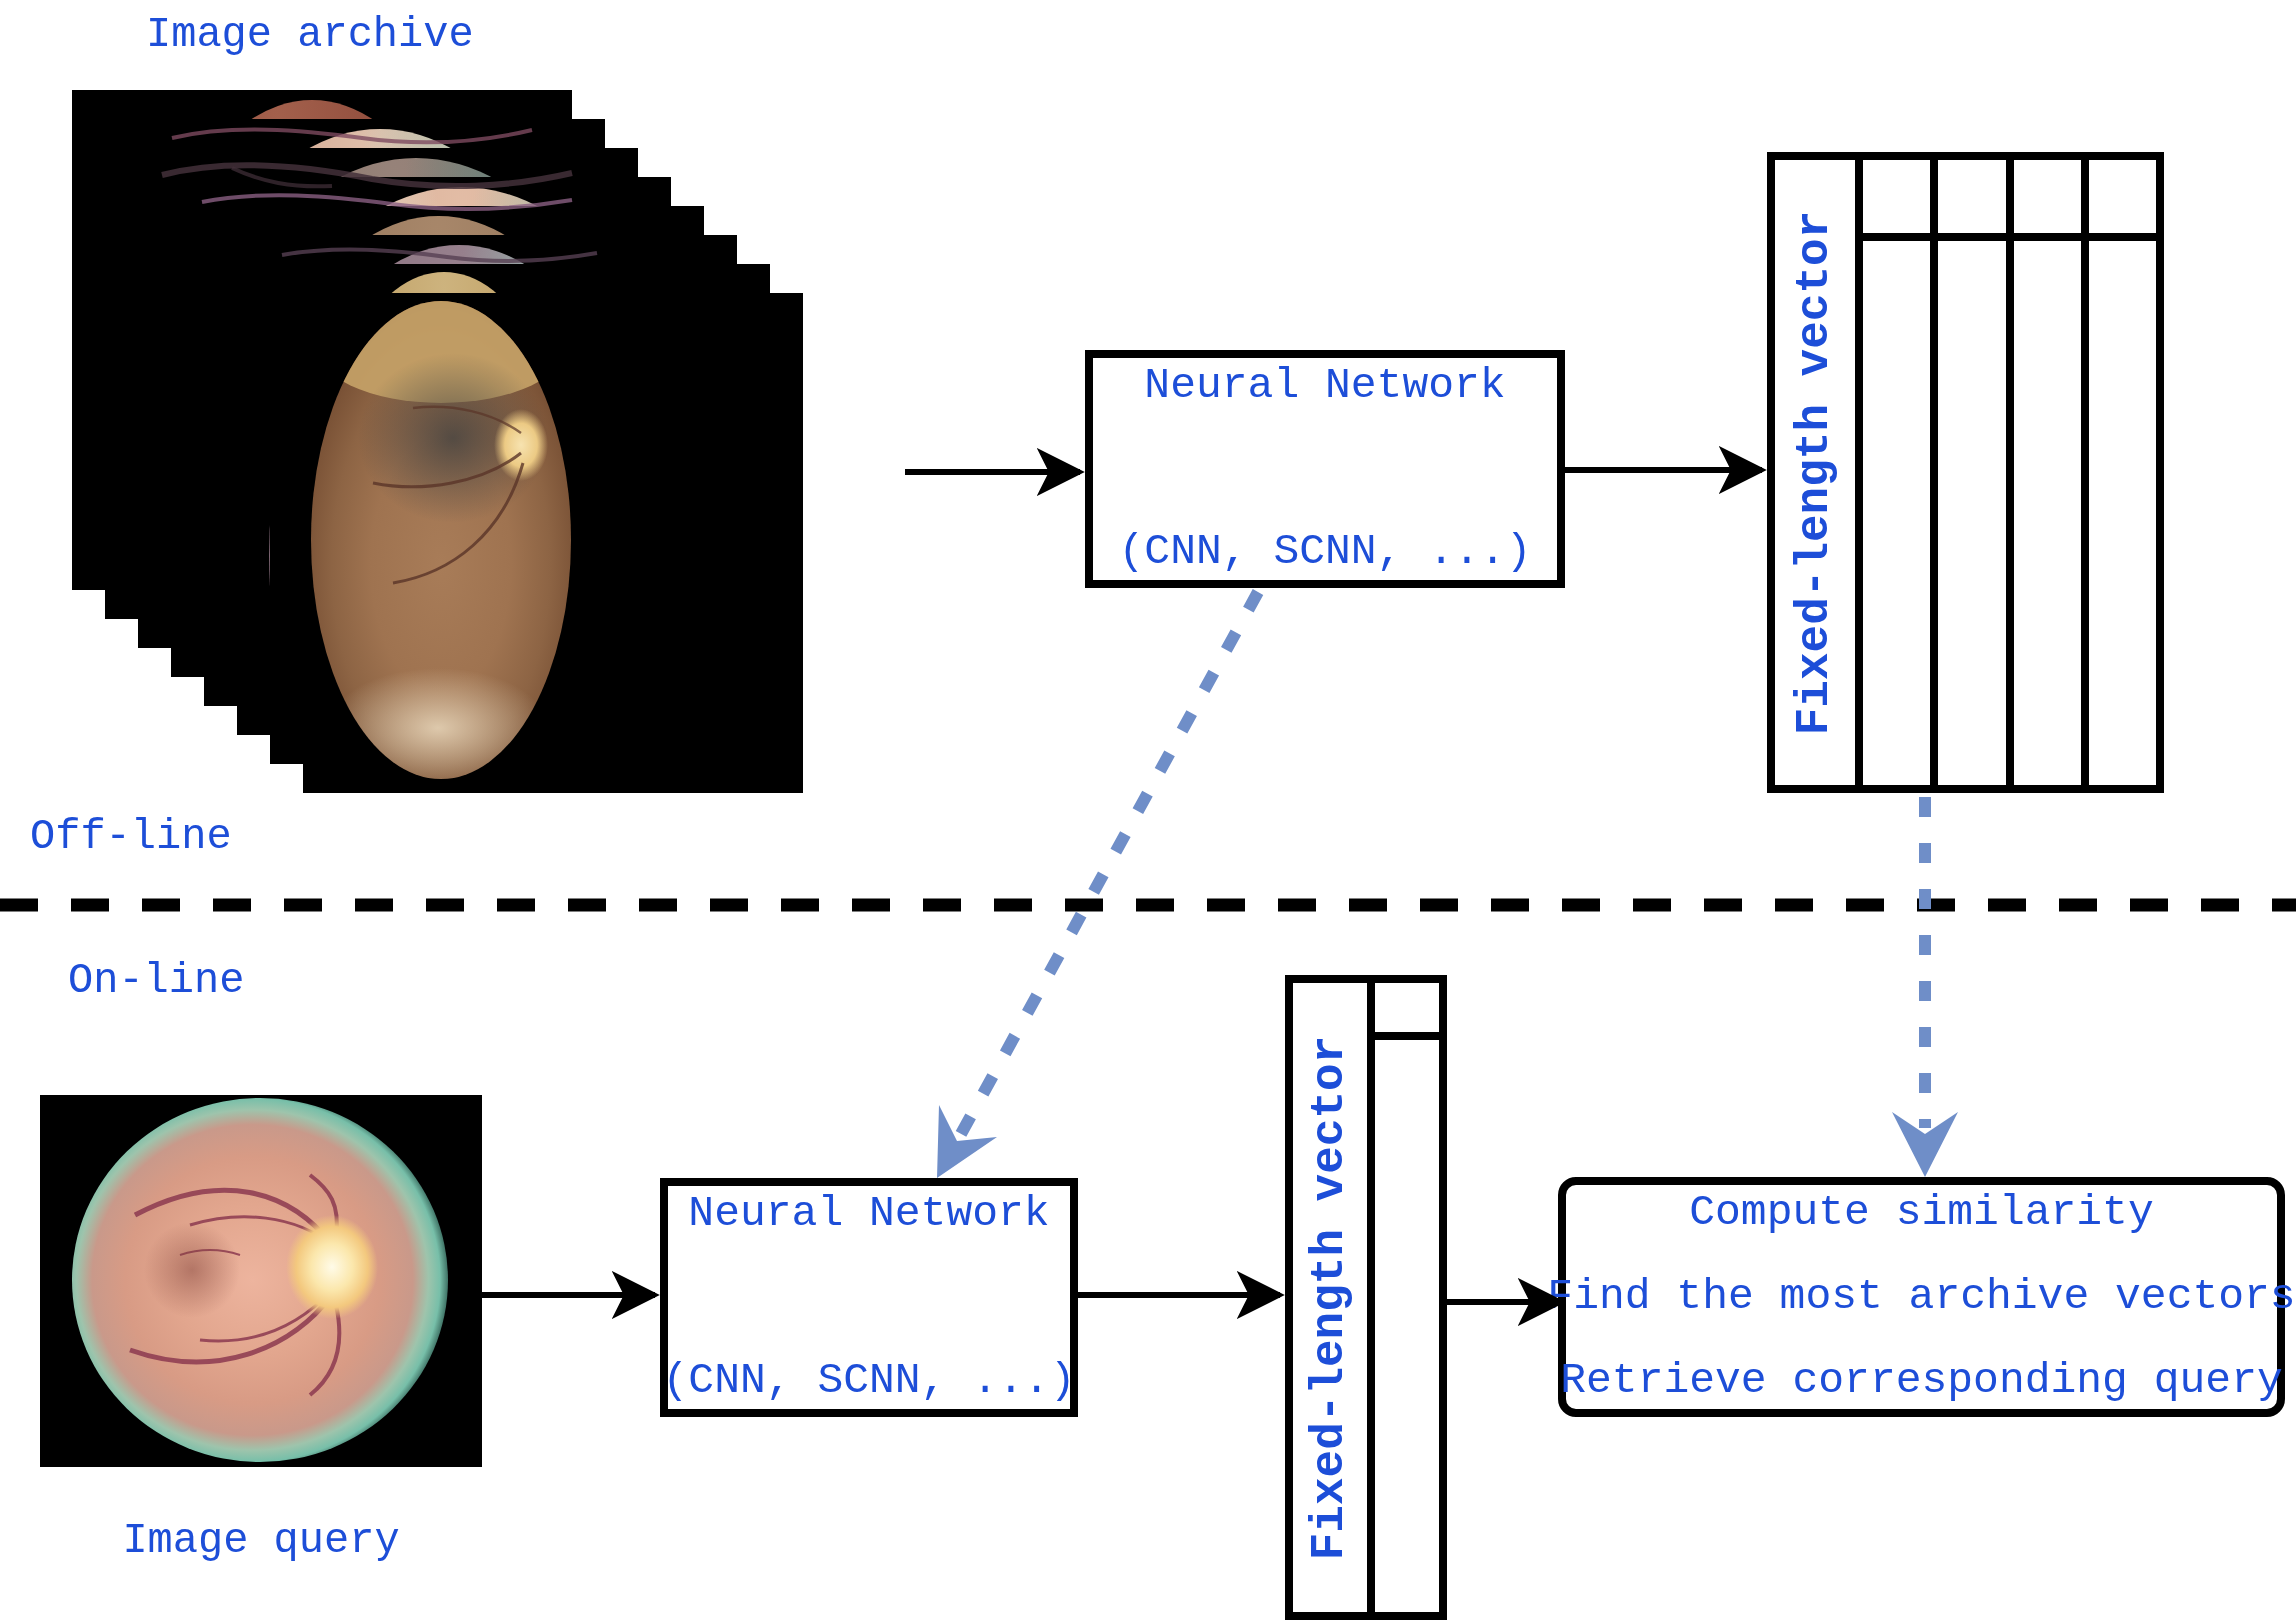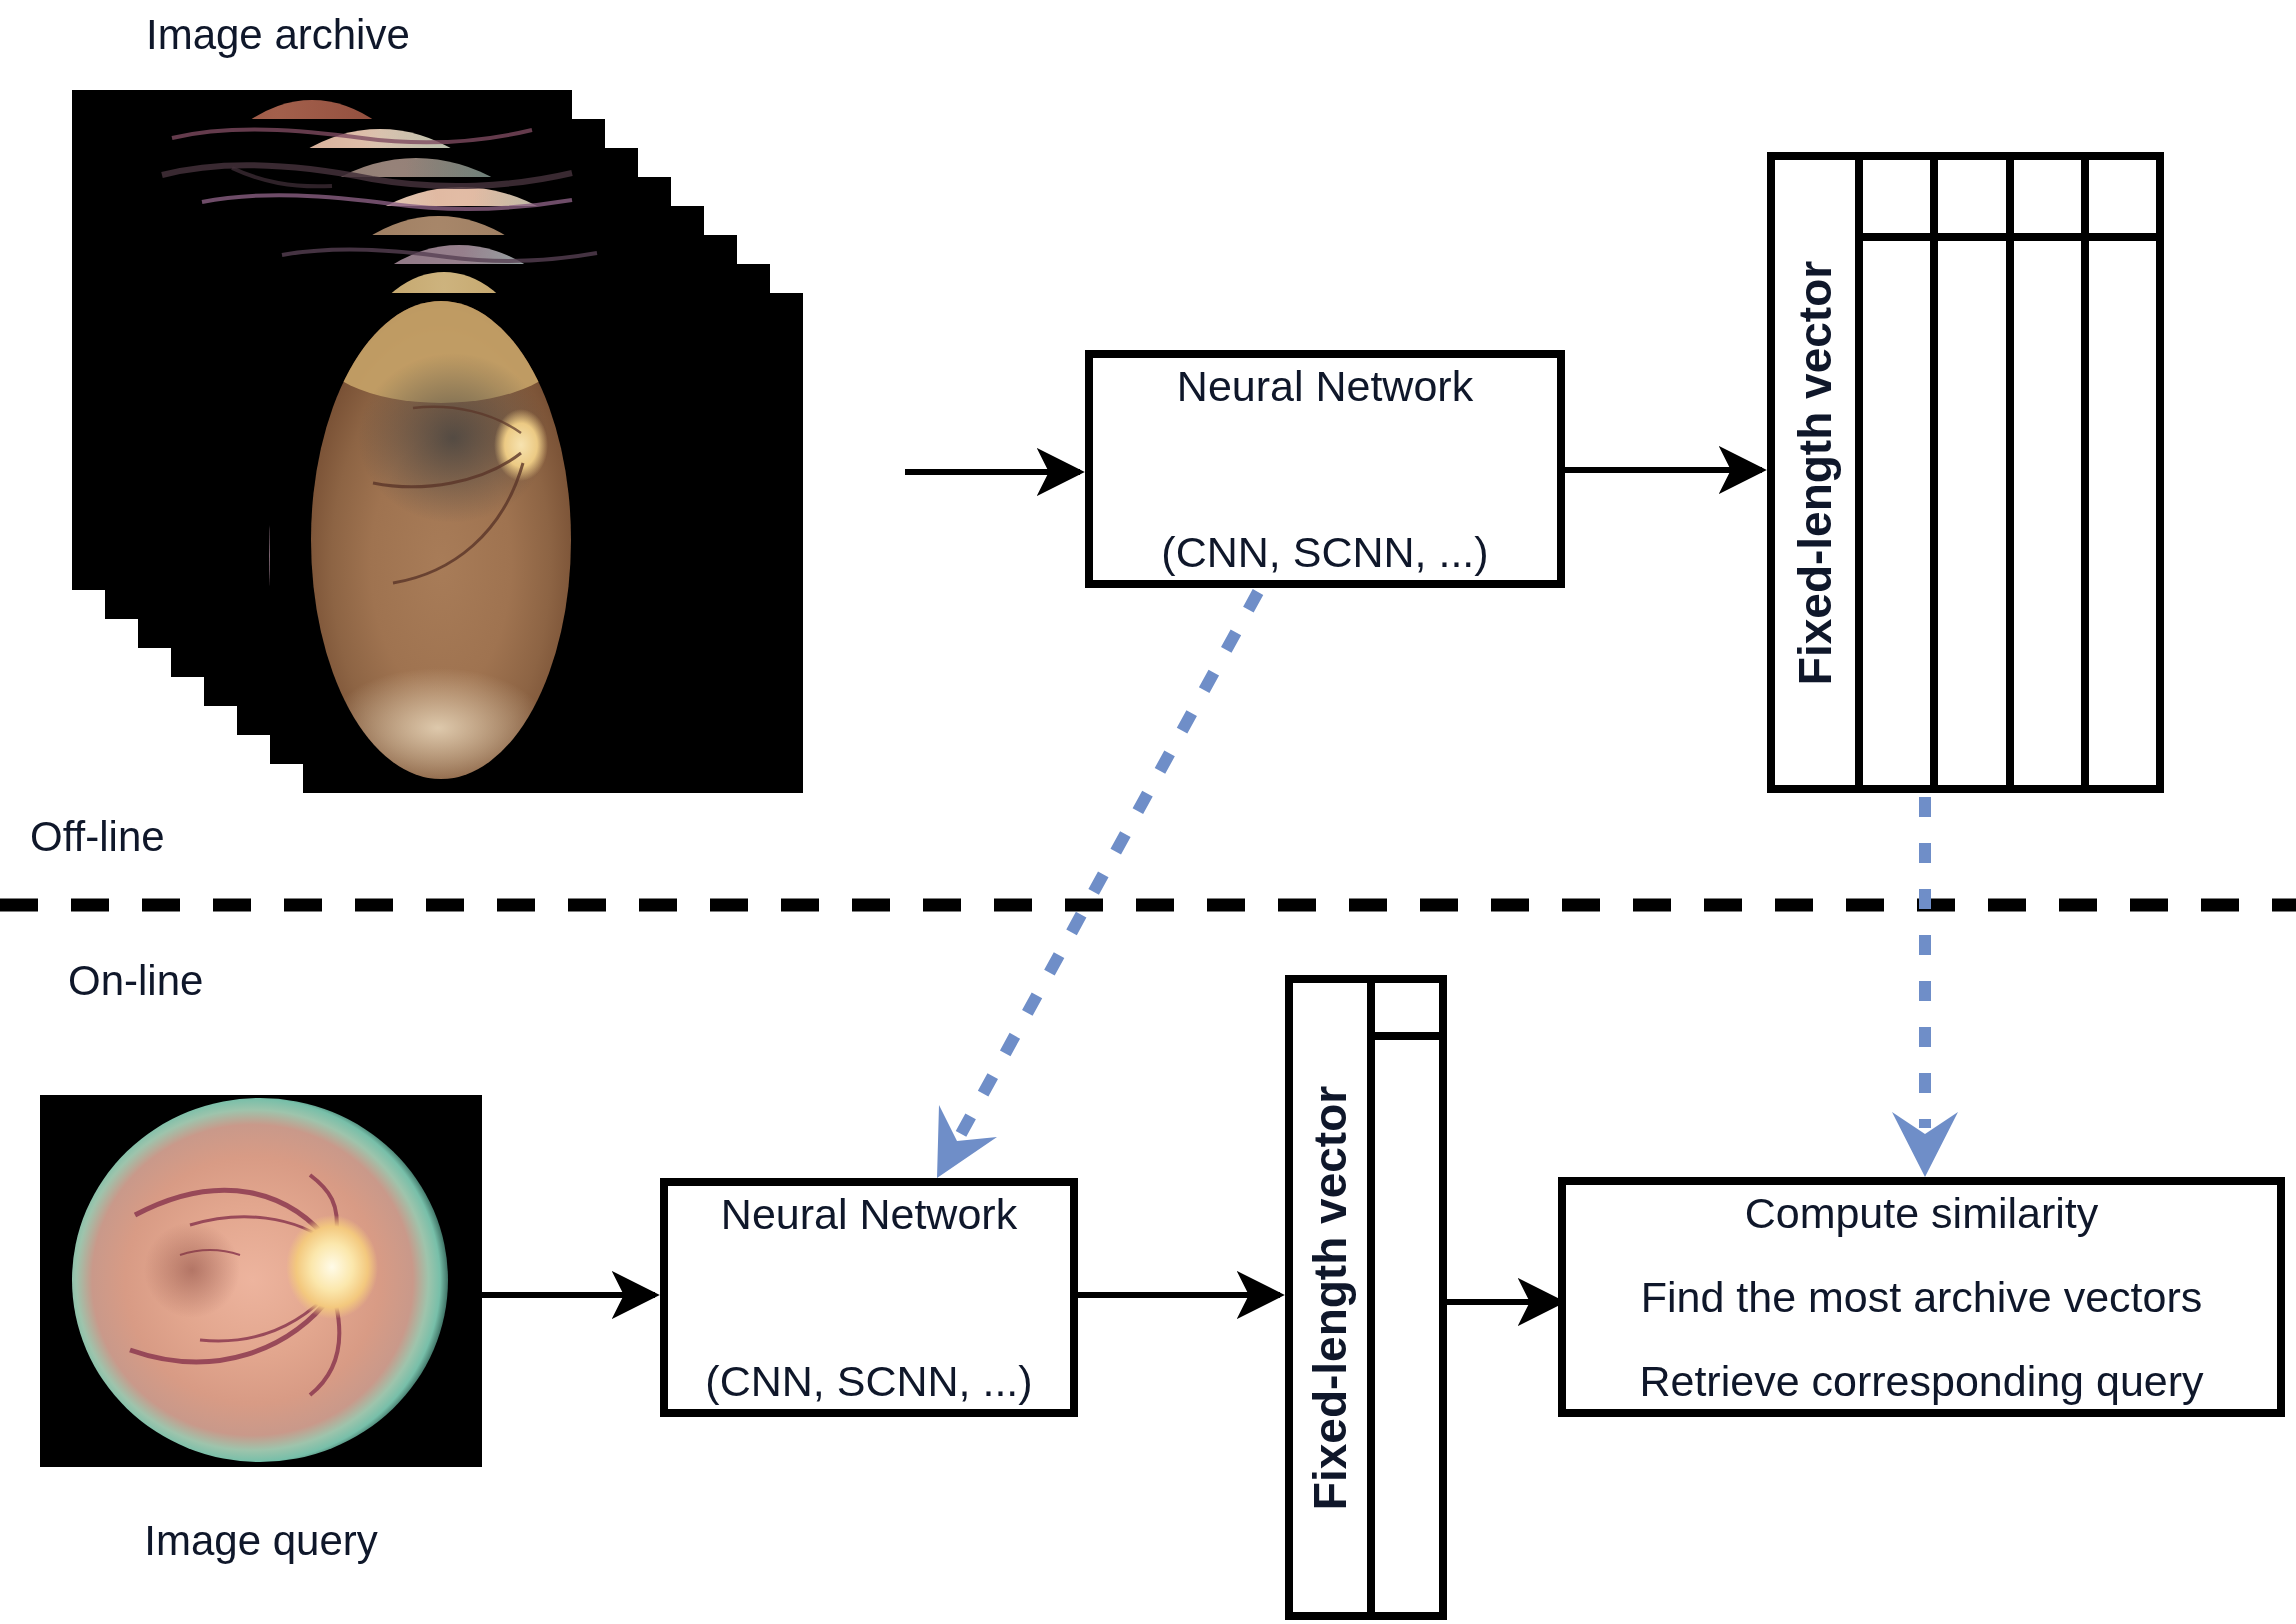--- a/index.html
+++ b/index.html
@@ -1,21 +1,21 @@
 <!DOCTYPE html>
 <html><head>
 <meta charset="utf-8">
 <style>
   html,body{margin:0;padding:0;background:#ffffff;}
   .canvas{
     position:relative;
     width:2296px;height:1624px;
     background:#ffffff;
-    font-family:Liberation Sans, sans-serif;
-    color:#0f172a;
+    font-family:Liberation Mono, monospace;
+    color:#1d4ed8;
     overflow:hidden;
   }
   .abs{position:absolute;}
   .plainlabel{font-size:42px;line-height:1.1;white-space:nowrap;}
   
   .fbox{
     position:absolute;
     border:8px solid #000;
     background:#fff;
     box-sizing:border-box;
@@ -240,21 +240,21 @@
       <span>Fixed-length vector</span>
     </div>
     <div class="vcols">
         <div class="vcol">
           <div class="vhdr"></div>
           <div class="vbody"></div>
         </div>
       </div>
   </div>
 
-  <div class="fbox" style="left:1558px;top:1177px;width:727px;height:240px;">
+  <div class="fbox" style="left:1558px;top:1177px;width:727px;height:240px;border-radius:18px;">
     <div class="bline">Compute similarity</div>
     <div class="bline">Find the most archive vectors</div>
     <div class="bline">Retrieve corresponding query</div>
   </div>
 
   <svg class="abs arrowlayer" width="2296" height="1624">
     <defs>
       <marker id="mkblack" viewBox="0 0 10 10" refX="9" refY="5" markerWidth="8" markerHeight="8" orient="auto">
         <path d="M0,0 L10,5 L0,10 L2.5,5 z" fill="#000"></path>
       </marker>

